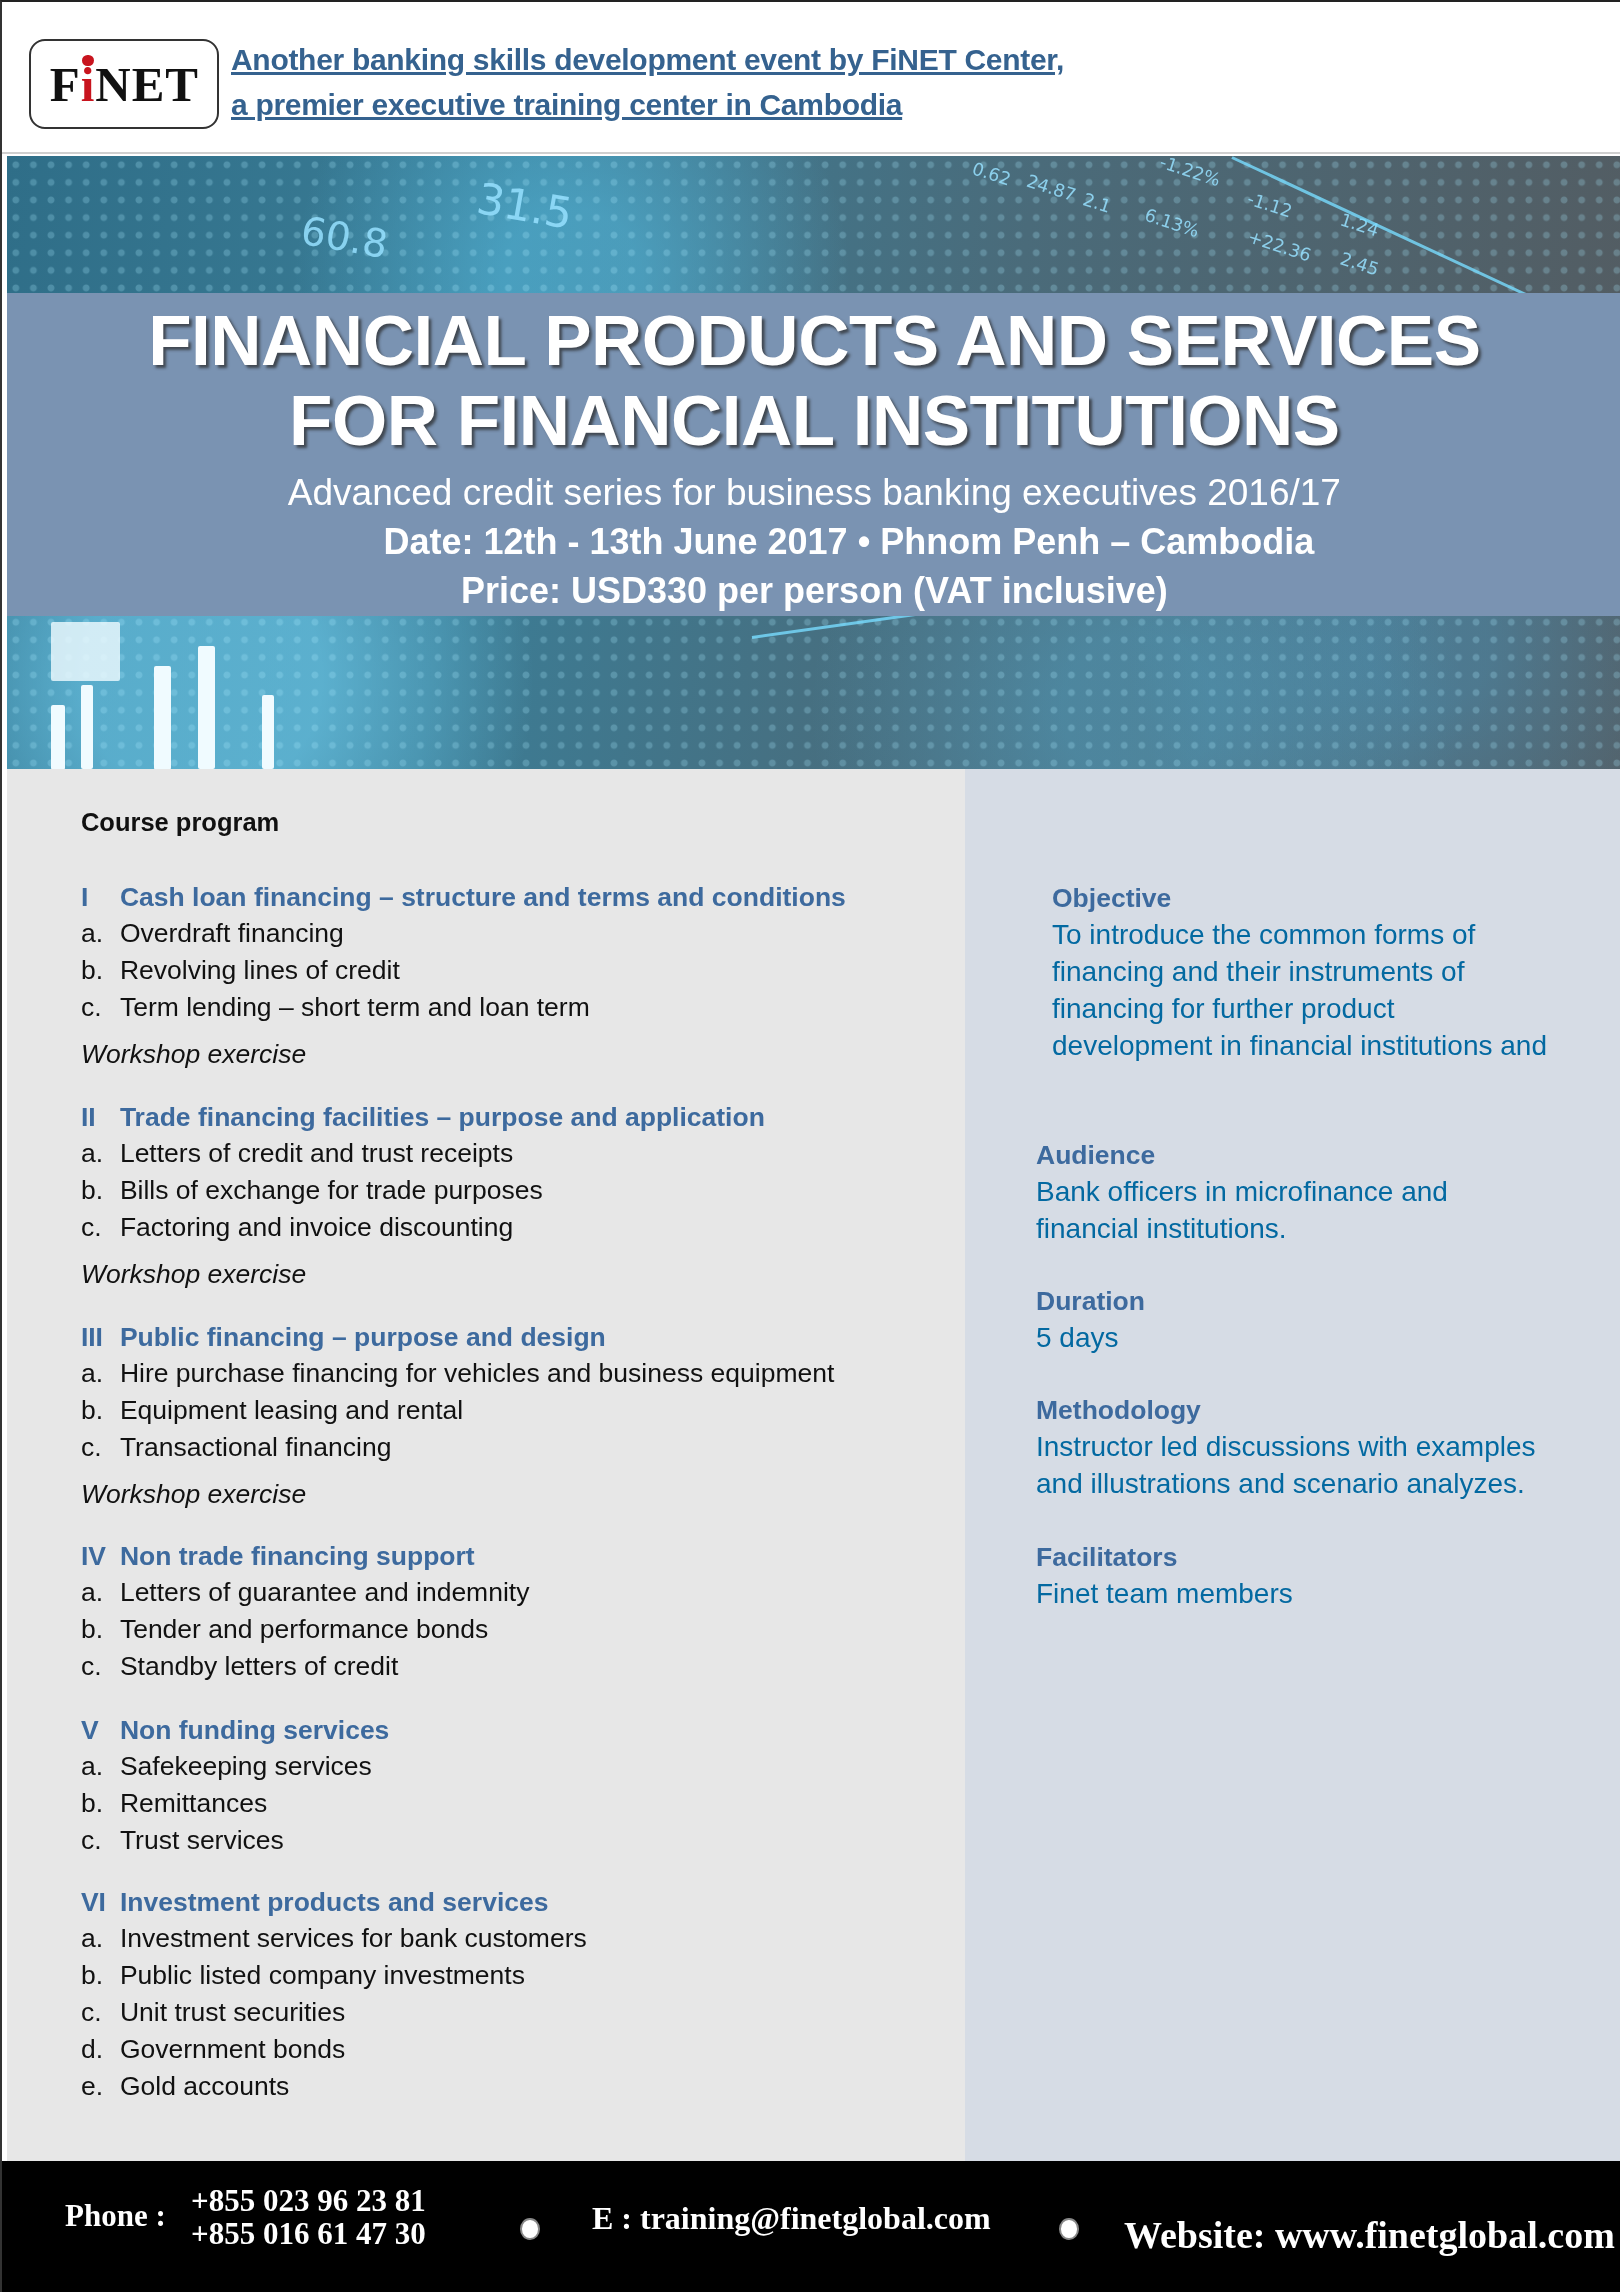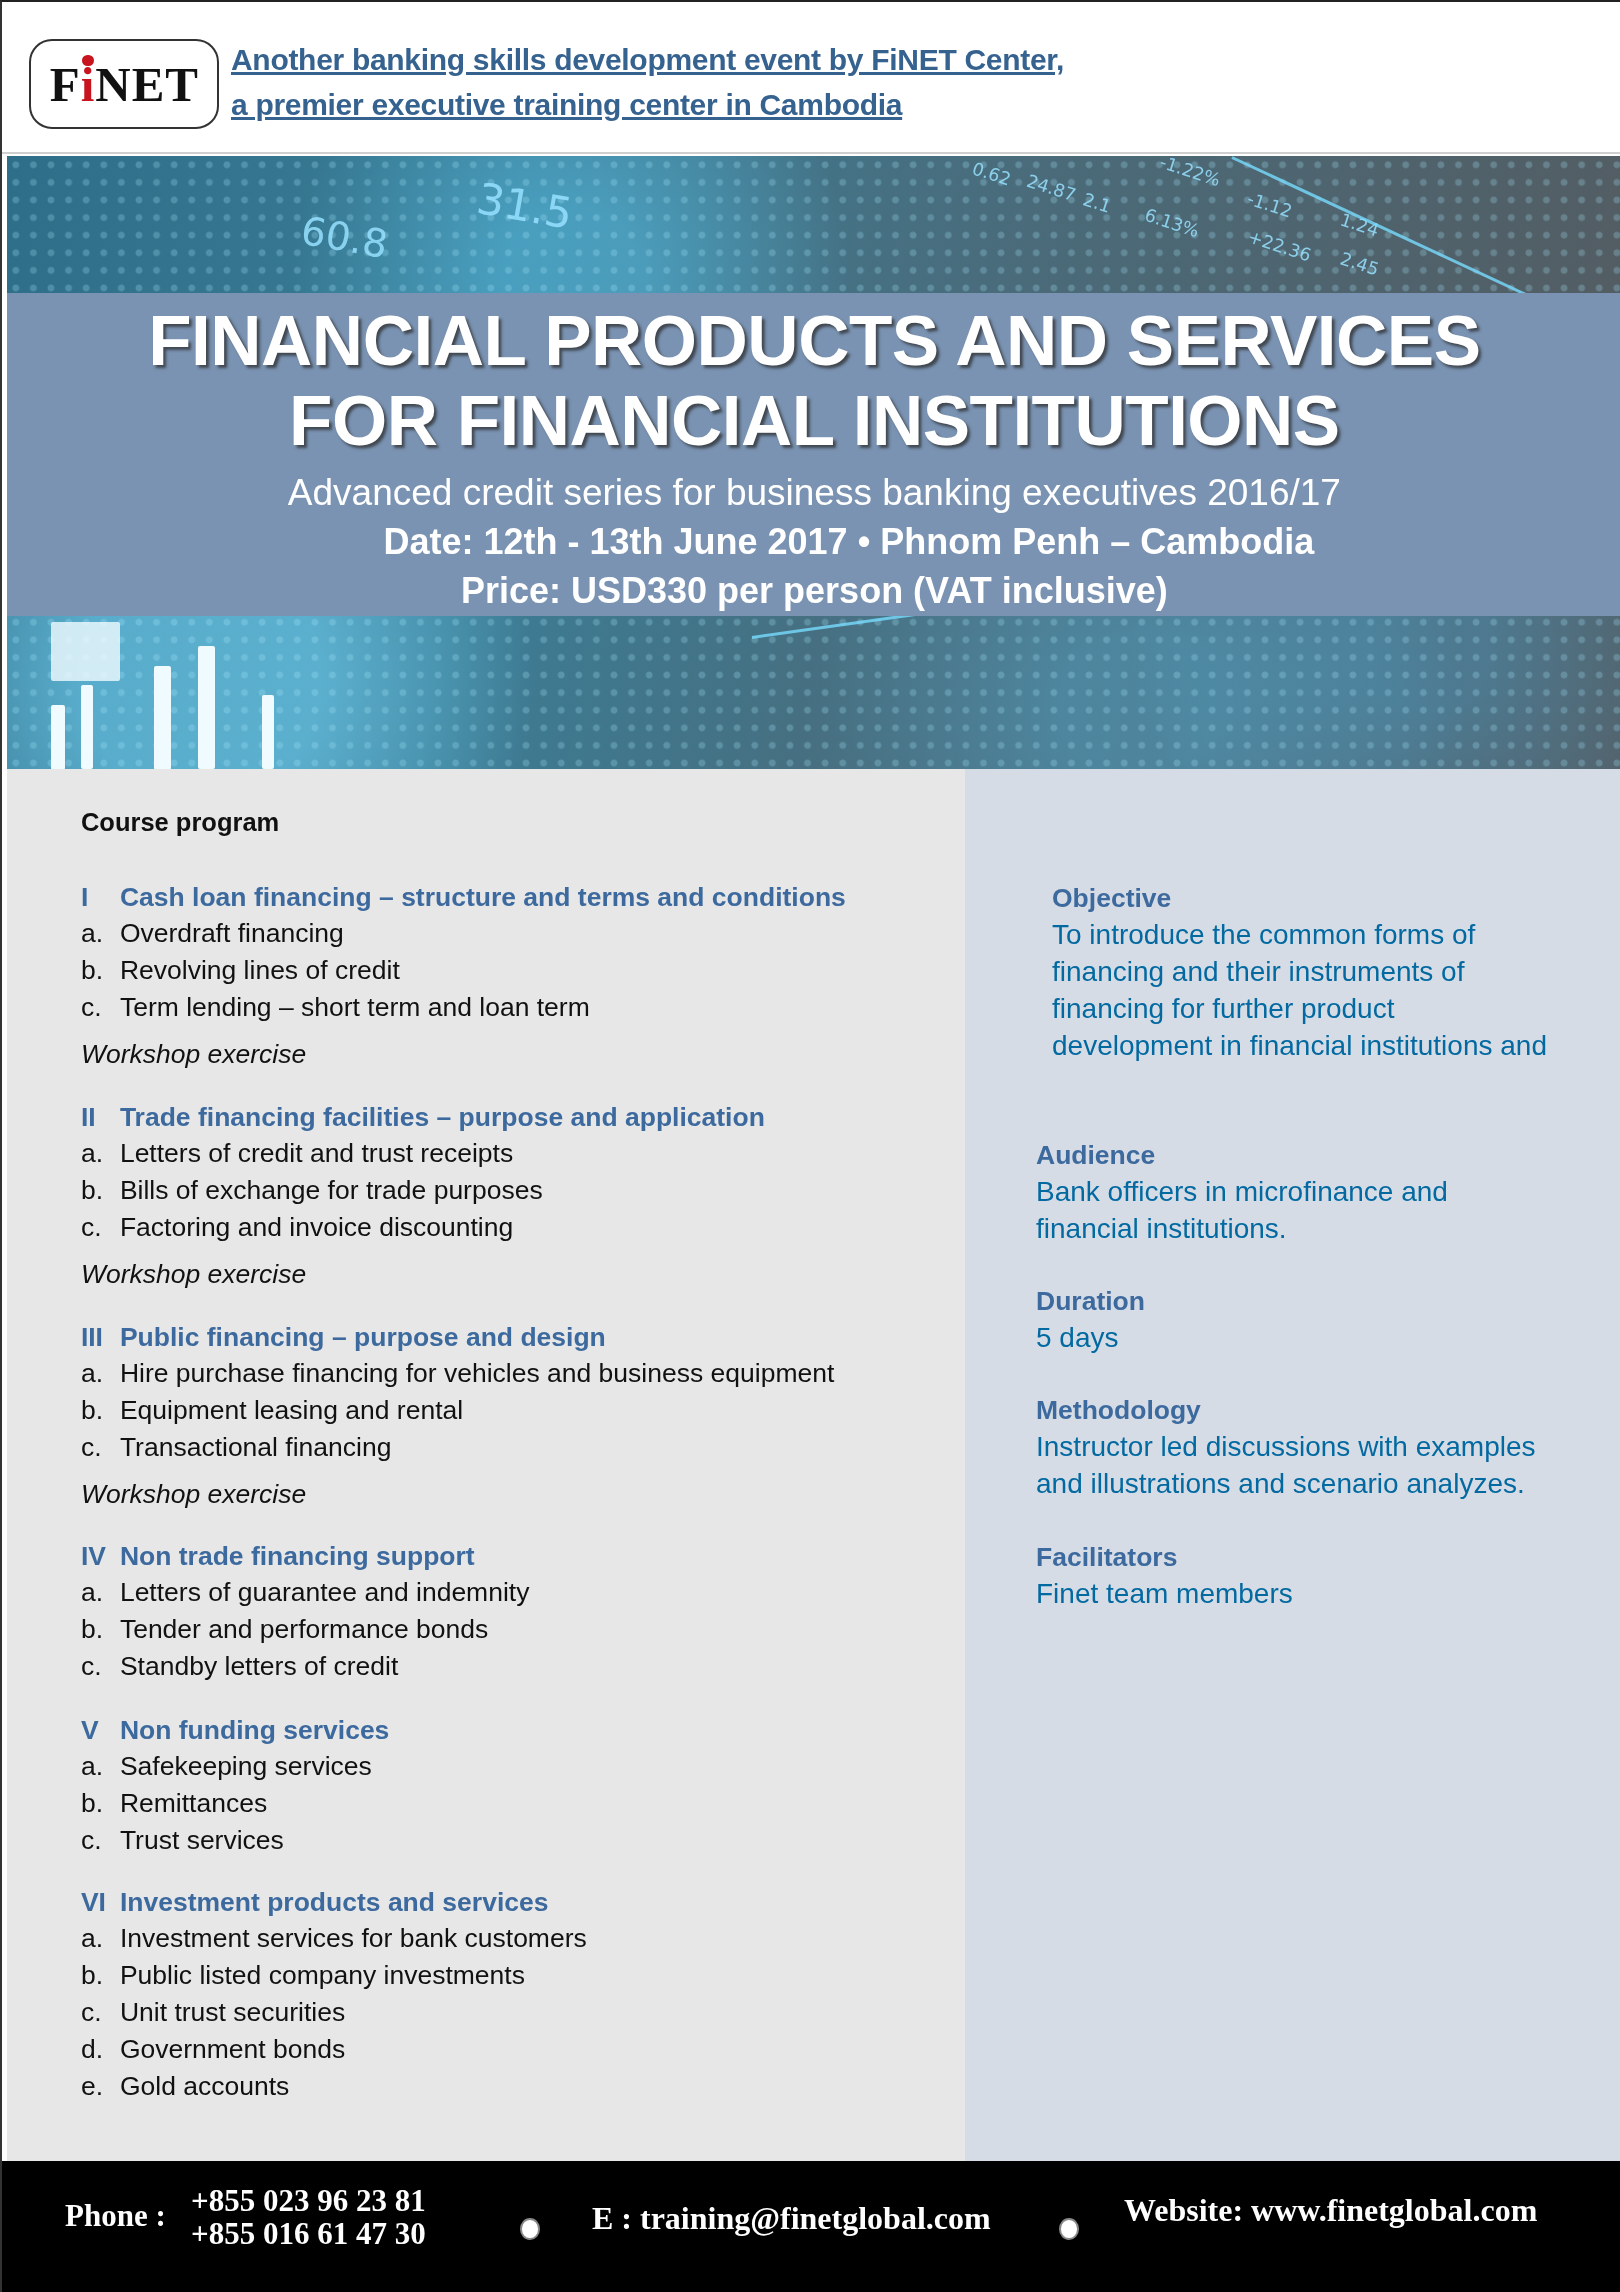--- a/index.html
+++ b/index.html
@@ -3,21 +3,21 @@
 <meta charset="utf-8">
 <style>
   * { box-sizing: border-box; margin: 0; padding: 0; }
   html, body { width: 1620px; height: 2293px; background: #ffffff; overflow: hidden; }
   body { position: relative; font-family: "Liberation Sans", "DejaVu Sans", sans-serif; }
 
   .page { position: absolute; left: 0; top: 0; width: 1620px; height: 2293px; border-top: 2.9px solid #222; border-left: 2px solid #333; }
 
   
   .header { position: absolute; left: 0; top: 0; width: 1620px; height: 152px; background: #fff; border-bottom: 2px solid #cfcfcf; }
-  .logo { position: absolute; left: 27.4px; top: 37px; width: 190px; height: 90px; border: 2px solid #333; border-radius: 23px; background: #fff; display: flex; align-items: center; justify-content: center; }
+  .logo { position: absolute; left: 27.4px; top: 37px; width: 190px; height: 90px; border: 2px solid #333; border-radius: 16px; background: #fff; display: flex; align-items: center; justify-content: center; }
   .logo-text { font-family: "Liberation Serif", "DejaVu Serif", serif; font-weight: bold; font-size: 49px; color: #111; letter-spacing: 1px; position: relative; }
   .logo-text .i { color: #c8141e; position: relative; }
   .logo-text .i::before { content: ""; position: absolute; left: 50%; top: -2px; width: 11.8px; height: 11.8px; margin-left: -5.9px; border-radius: 50%; background: #c8141e; }
   .tagline { position: absolute; left: 229px; top: 35px; color: #35628f; font-weight: bold; font-size: 30px; line-height: 45px; letter-spacing: -0.3px; text-decoration: underline; }
 
   
   .hero { position: absolute; left: 4.9px; top: 154px; width: 1615px; height: 614px; overflow: hidden;
     background:
       radial-gradient(circle at 12% 85%, rgba(120,220,255,0.55) 0 8%, transparent 22%),
       radial-gradient(circle at 35% 20%, rgba(90,200,240,0.45) 0 6%, transparent 24%),
@@ -53,21 +53,21 @@
   .r-block { position: absolute; left: 71px; width: 549px; }
   .r-head { color: #3d6a9e; font-weight: bold; font-size: 26.5px; line-height: 36px; }
   .r-body { color: #0369a1; font-size: 28px; line-height: 37px; }
 
   
   .footer { position: absolute; left: 0; top: 2159px; width: 1620px; height: 133px; background: #000; color: #fff; font-family: "Liberation Serif", "DejaVu Serif", serif; font-weight: bold; }
   .ph-label { position: absolute; left: 63px; top: 37px; font-size: 31px; }
   .ph-num { position: absolute; left: 189px; font-size: 31px; }
   .bullet { position: absolute; width: 19.6px; height: 21.6px; border-radius: 50%; background: #fff; border: 2px solid #888; top: 57px; }
   .f-email { position: absolute; left: 590px; top: 39px; font-size: 32px; }
-  .f-web { position: absolute; left: 1122px; top: 31px; font-size: 32px; }
+  .f-web { position: absolute; left: 1122px; top: 52px; font-size: 38px; }
 </style>
 </head>
 <body>
 
 <div class="page">
 
   <div class="header">
     <div class="logo">
       <span class="logo-text"><span>F</span><span class="i">i</span><span>NET</span></span>
     </div>

